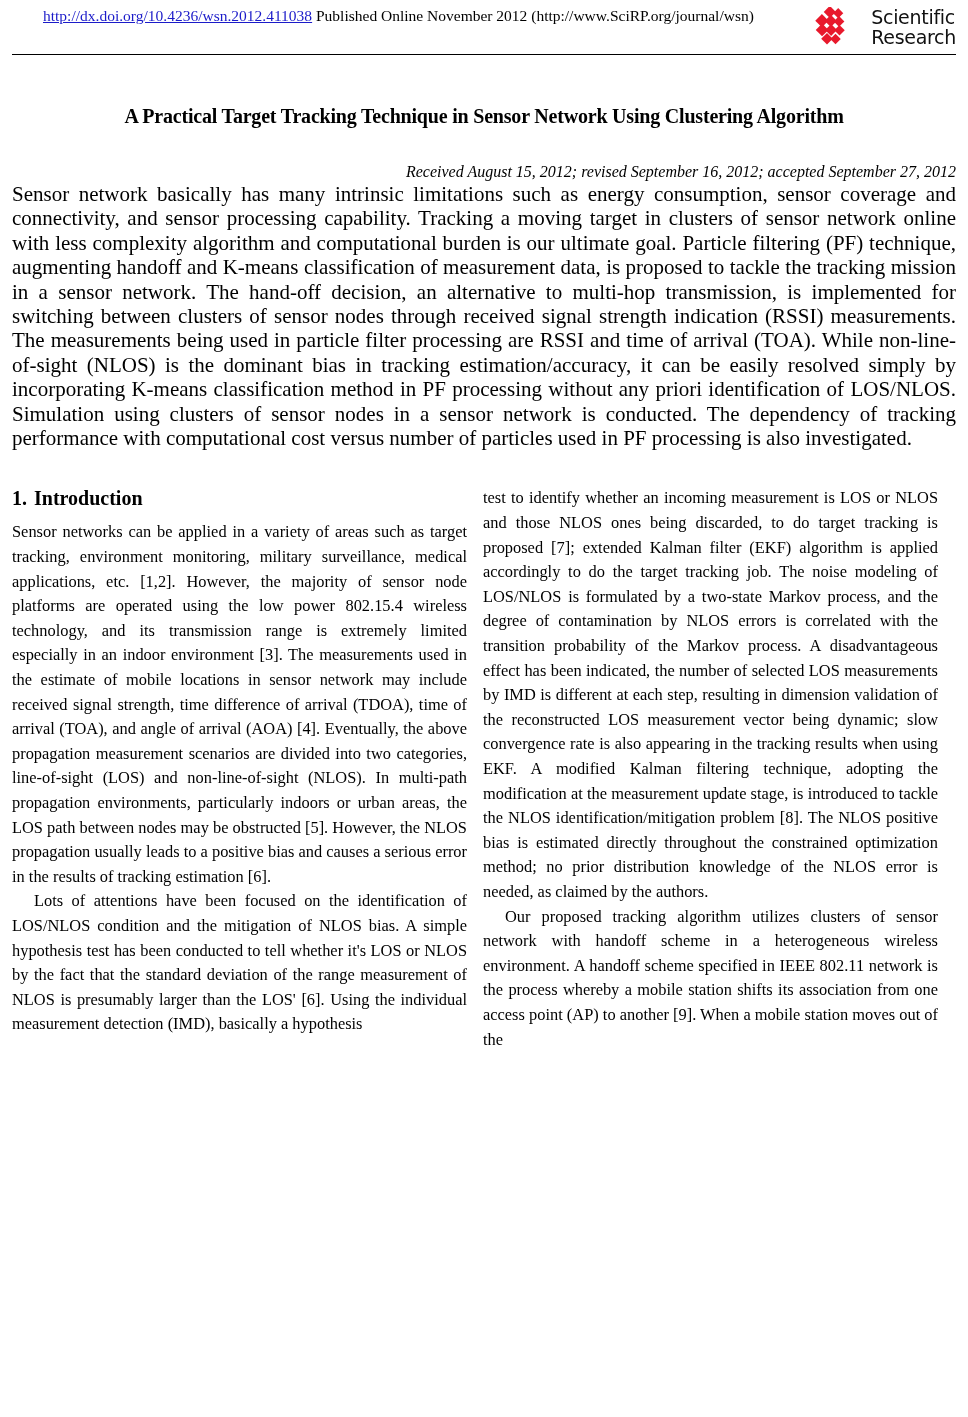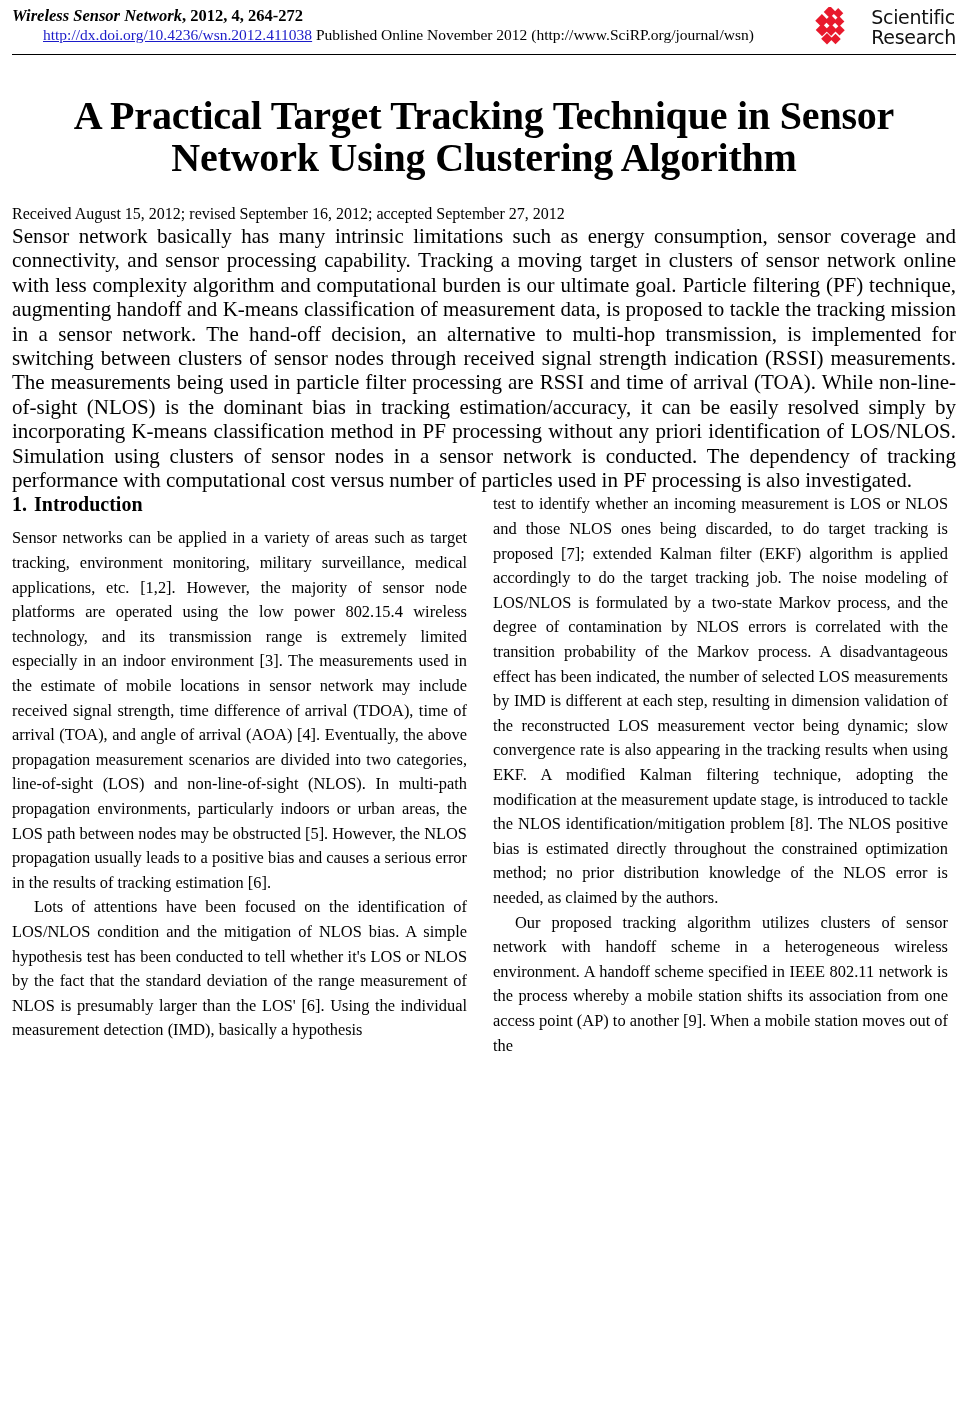--- a/index.html
+++ b/index.html
@@ -70,21 +70,21 @@
     font-size: 19px;
     line-height: 20px;
     letter-spacing: -0.3px;
     color: #111;
   }
 
   
   .title {
     margin: 40px 22px 0 22px;
     text-align: center;
-    font-size: 40px;
+    font-size: 20px;
     font-weight: bold;
     line-height: 42px;
     letter-spacing: -0.2px;
   }
   .authors {
     margin-top: 44px;
     text-align: center;
     font-size: 19.5px;
     font-weight: bold;
     line-height: 24px;
@@ -95,23 +95,24 @@
     font-size: 15.5px;
     line-height: 21px;
   }
   .email {
     text-align: center;
     font-size: 15.5px;
     line-height: 21px;
   }
   .dates {
     margin-top: 24px;
-    text-align: left;
+    text-align: right;
     font-size: 16px;
     line-height: 21px;
+    font-style: italic;
   }
 
   
   .abstract-head {
     margin-top: 42px;
     font-size: 21px;
     font-weight: bold;
     line-height: 24px;
   }
   .abstract-body {
@@ -123,22 +124,23 @@
   }
   .keywords {
     margin-top: 23px;
     font-size: 16.4px;
     line-height: 24px;
   }
   .keywords b { font-weight: bold; }
 
   
   .columns {
+    margin-top: 36px;
     display: flex;
-    gap: 26px;
+    gap: 16px;
   }
   .col {
     width: 455px;
     font-size: 16.4px;
     line-height: 24.6px;
     text-align: justify;
     text-justify: inter-word;
   }
   .section-head {
     font-size: 20px;
@@ -168,21 +170,20 @@
     font-weight: bold;
   }
 </style>
 </head>
 <body>
 
 <div class="page">
 
   <div class="masthead">
     <div class="masthead-text">
-      <div class="journal-line"><span class="journal-name">Wireless Sensor Network</span><span class="journal-cite">, 2012, 4, 264-272</span></div>
       <div class="doi-line"><a class="doi-link" href="#">http://dx.doi.org/10.4236/wsn.2012.411038</a><span class="pub-info"> Published Online November 2012 (http://www.SciRP.org/journal/wsn)</span></div>
     </div>
 
     <div class="logo">
       <svg class="logo-mark" viewBox="0 0 40 40">
         <g fill="#e8192c">
           <rect x="13.5" y="0.6" width="8.6" height="8.6" transform="rotate(45 17.8 4.9)"></rect>
           <rect x="22.6" y="2.6" width="7.2" height="7.2" transform="rotate(45 26.2 6.2)"></rect>
           <rect x="5.2" y="9.0" width="9.4" height="9.4" transform="rotate(45 9.9 13.7)"></rect>
           <rect x="14.5" y="9.6" width="8.6" height="8.6" transform="rotate(45 18.8 13.9)"></rect>

